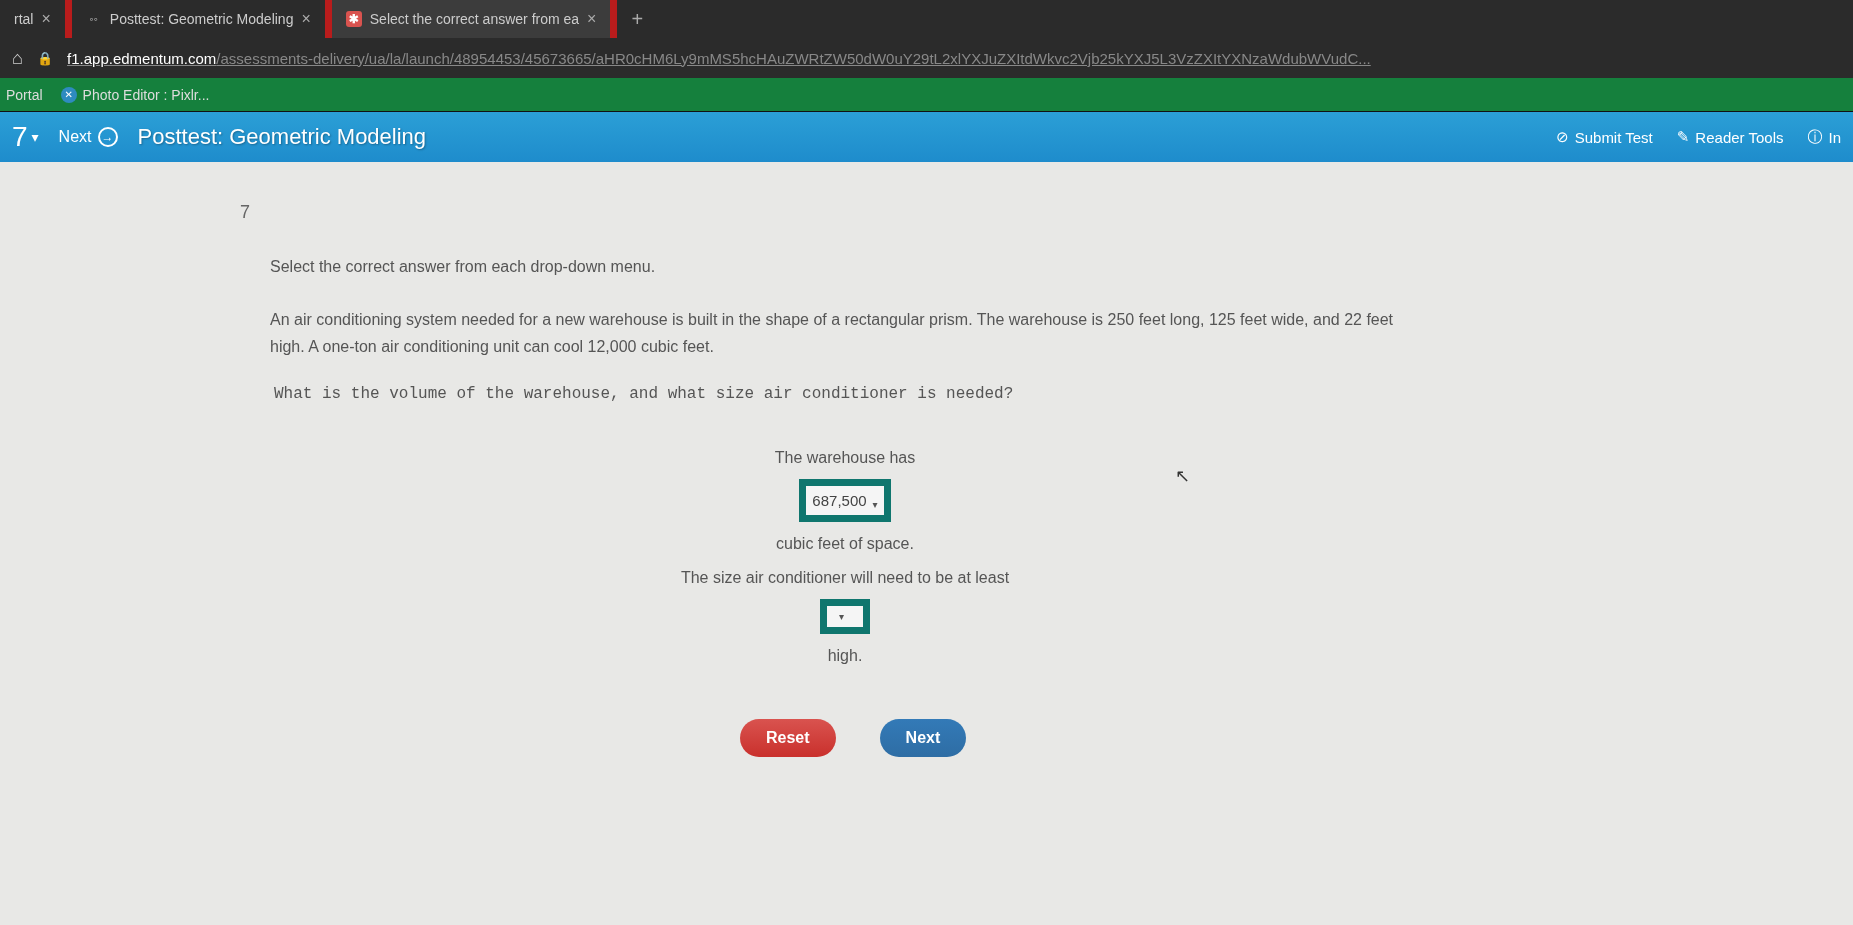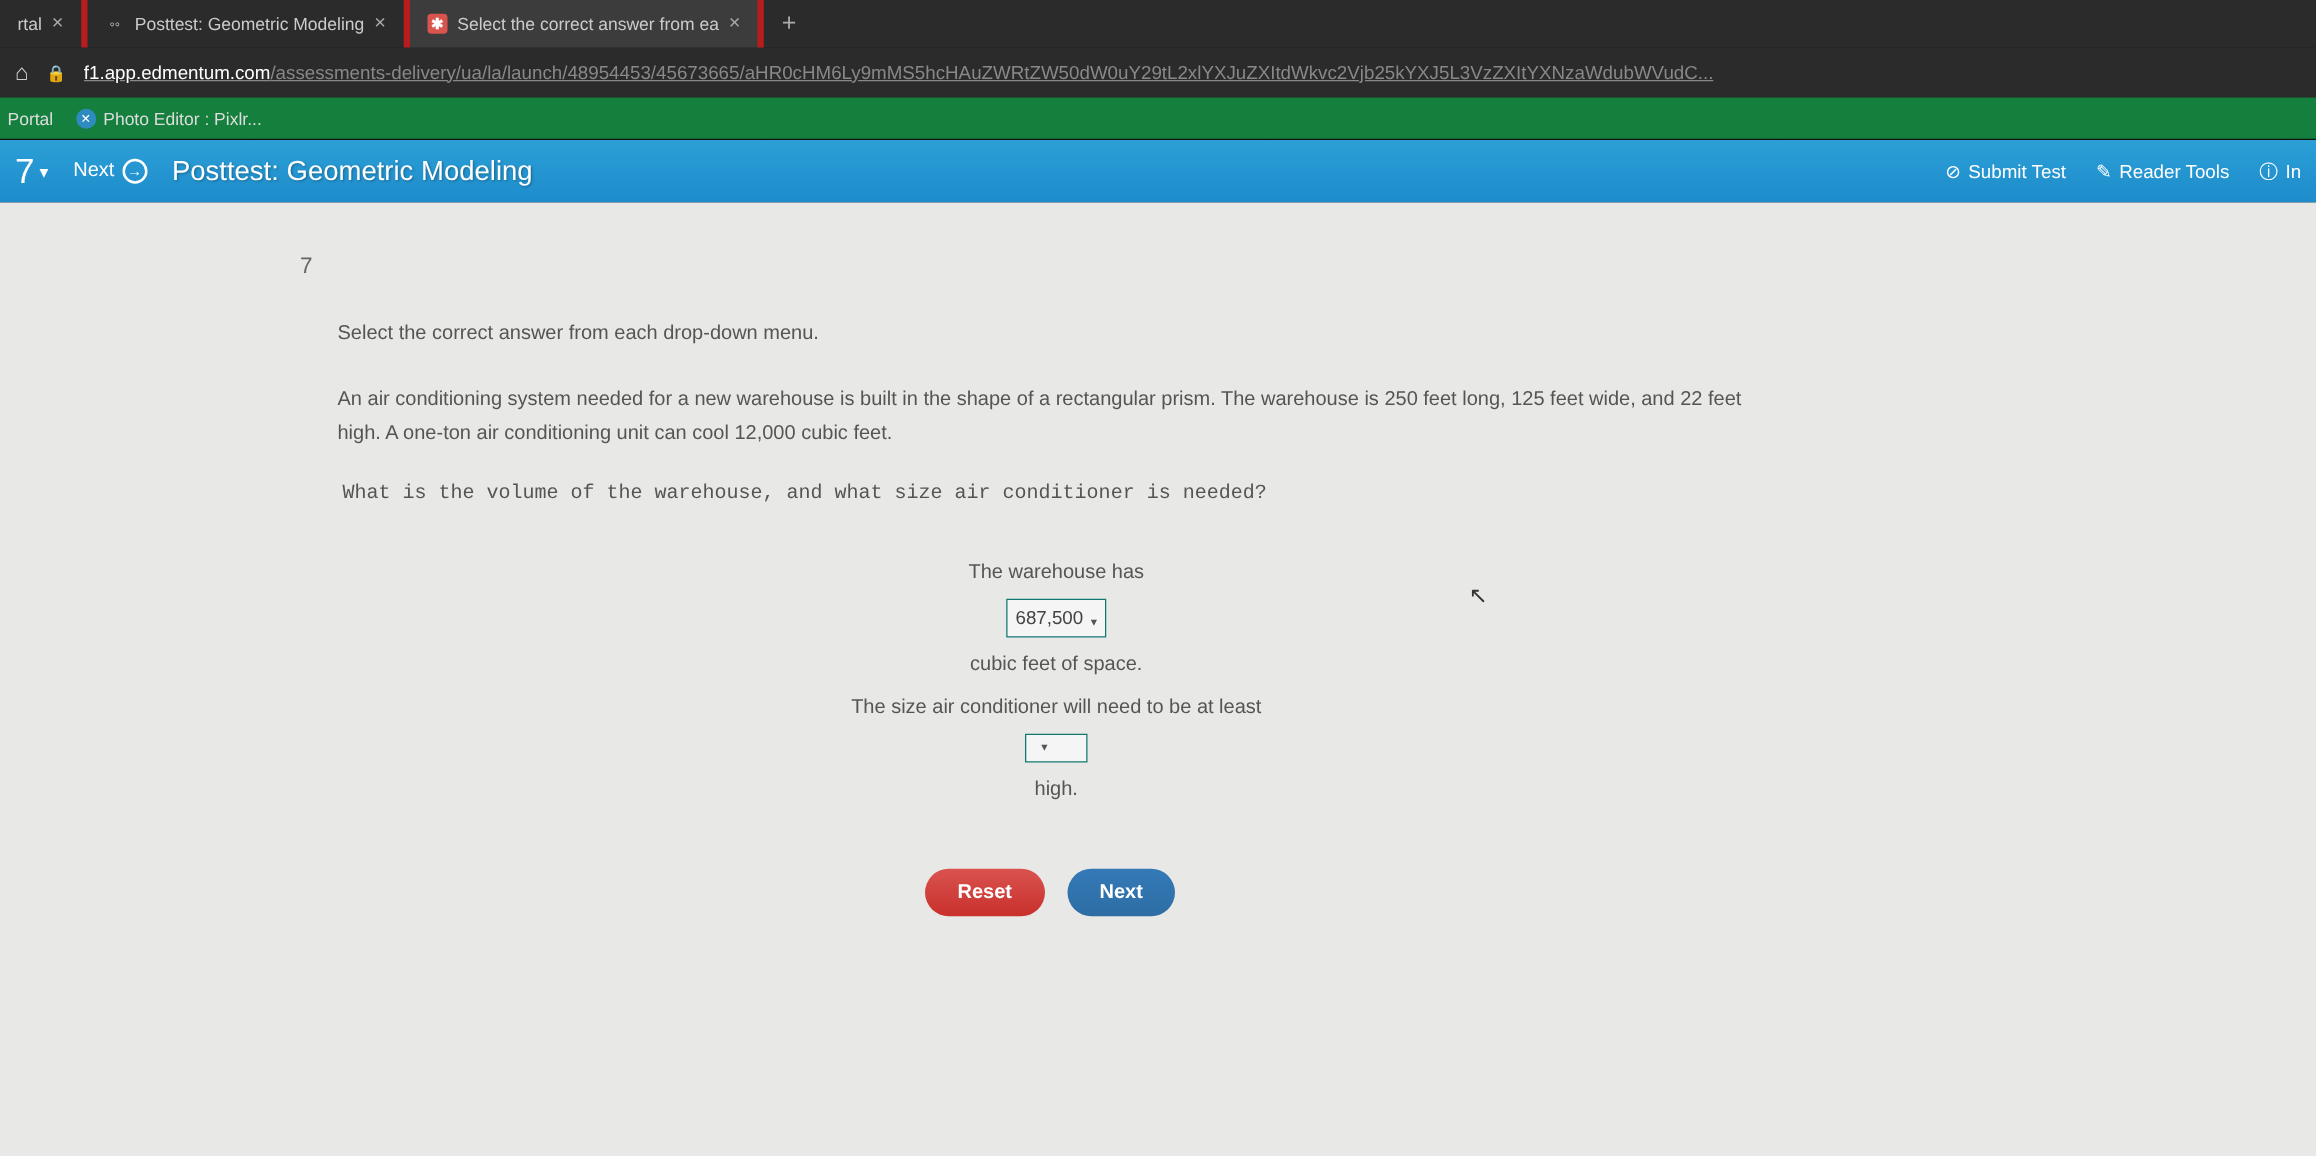--- a/index.html
+++ b/index.html
@@ -20,21 +20,21 @@
       align-items: center;
       height: 38px;
       padding-left: 0;
     }
     .tab {
       display: flex;
       align-items: center;
       padding: 8px 14px;
       color: #ccc;
       font-size: 14px;
-      border-right: 5px solid #b91c1c;
+      border-right: 7px solid #b91c1c;
       gap: 8px;
       height: 100%;
     }
     .tab.active {
       background: #3c3c3c;
     }
     .tab-close {
       color: #aaa;
       font-size: 16px;
       cursor: pointer;
@@ -203,39 +203,39 @@
     }
     .answer-line {
       margin-left: 50px;
       margin-bottom: 6px;
       display: flex;
       align-items: center;
       gap: 8px;
       flex-direction: column;
     }
     .dropdown {
-      border: 1px solid #0f766e;
+      border: 7px solid #0f766e;
       background: #f5f5f5;
       padding: 2px 6px;
       display: inline-flex;
       align-items: flex-end;
       gap: 6px;
       font-size: 15px;
       color: #444;
     }
     .dropdown.empty {
       min-width: 50px;
     }
     .dropdown-chevron {
       font-size: 10px;
       color: #555;
     }
     .button-row {
       display: flex;
-      gap: 18px;
+      gap: 44px;
       margin-top: 50px;
       margin-left: 520px;
     }
     .btn {
       padding: 10px 26px;
       border-radius: 22px;
       color: white;
       font-size: 16px;
       font-weight: bold;
       border: none;

